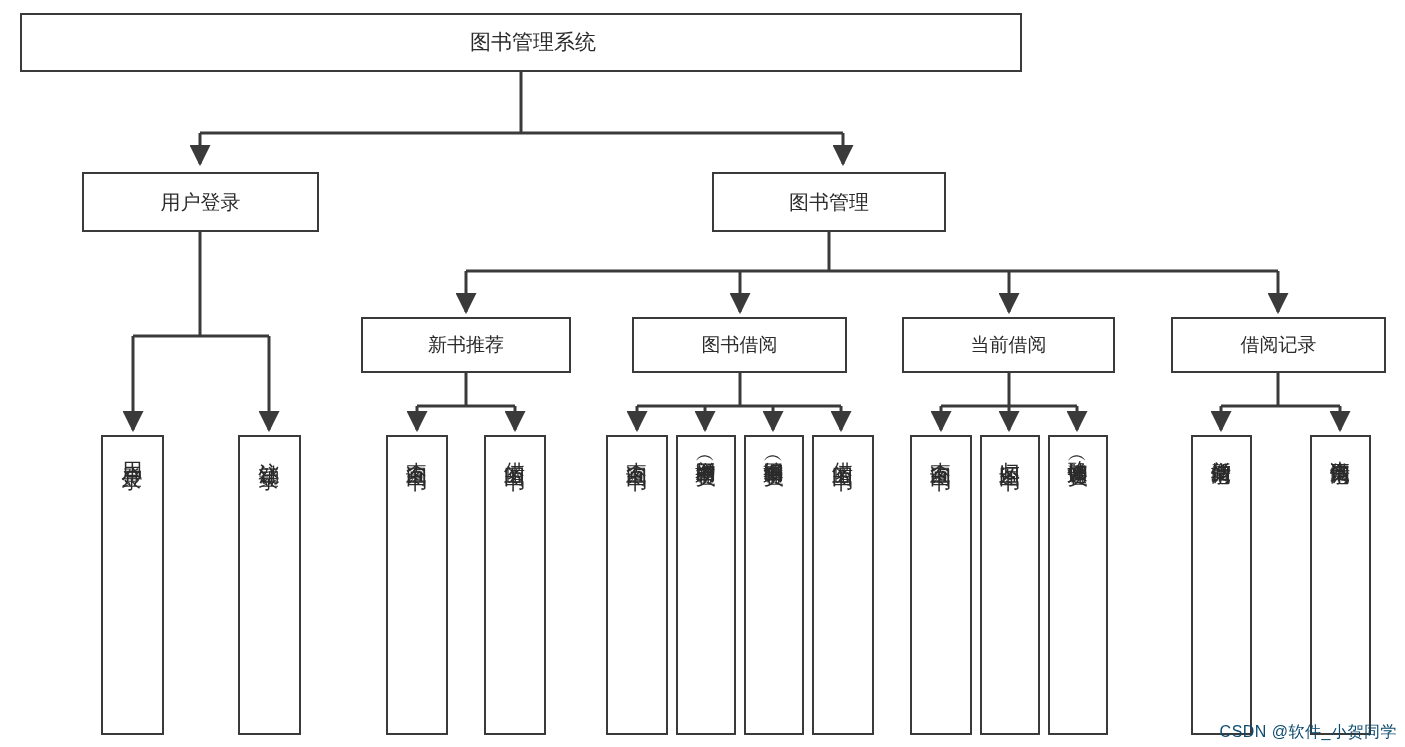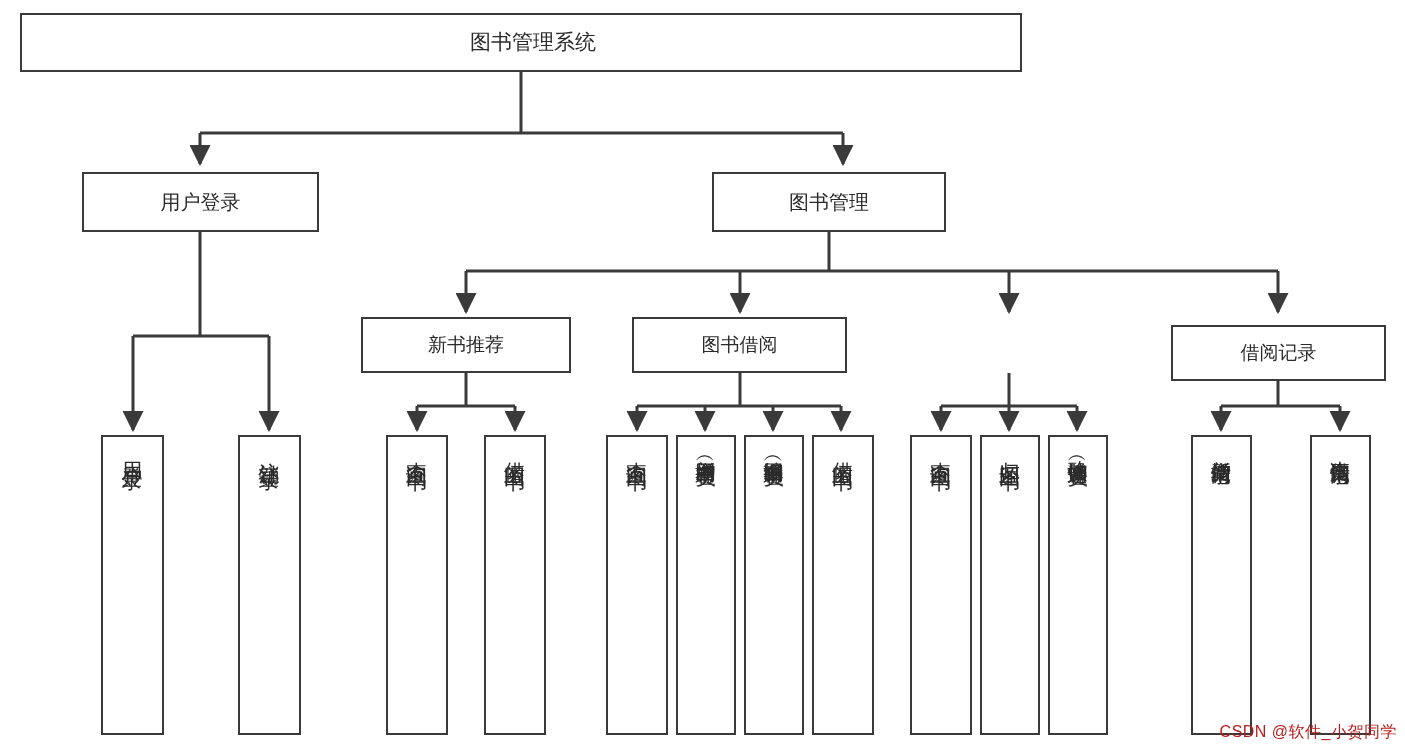--- a/index.html
+++ b/index.html
@@ -65,21 +65,21 @@
   }
   .node-leaf.tall-text .label {
     font-size: 20px;
     letter-spacing: 1px;
   }
   #watermark {
     position: absolute;
     right: 8px;
     bottom: 4px;
     font-size: 16px;
-    color: #b91c1c;
+    color: #0c4a6e;
     letter-spacing: 0.5px;
     white-space: nowrap;
     user-select: none;
   }
 </style>
 </head>
 <body>
 
 <div id="canvas">
 
@@ -146,22 +146,25 @@
   </div>
 
   <div class="node node-l2" style="left:361px; top:317px; width:210px; height:56px;">
     <span class="label">新书推荐</span>
   </div>
 
   <div class="node node-l2" style="left:632px; top:317px; width:215px; height:56px;font-family:Liberation Serif, serif;">
     <span class="label">图书借阅</span>
   </div>
 
-
-  <div class="node node-l2" style="left:1171px; top:317px; width:215px; height:56px;margin-top:8px;">
+  <div class="node node-l2" style="left:902px; top:317px; width:213px; height:56px;">
+    <span class="label">当前借阅</span>
+  </div>
+
+  <div class="node node-l2" style="left:1171px; top:317px; width:215px; height:56px;">
     <span class="label">借阅记录</span>
   </div>
 
   <div class="node node-leaf" style="left:101px; top:435px; width:63px; height:300px;">
     <span class="label">用户登录</span>
   </div>
   <div class="node node-leaf" style="left:238px; top:435px; width:63px; height:300px;">
     <span class="label">注销登录</span>
   </div>
 

